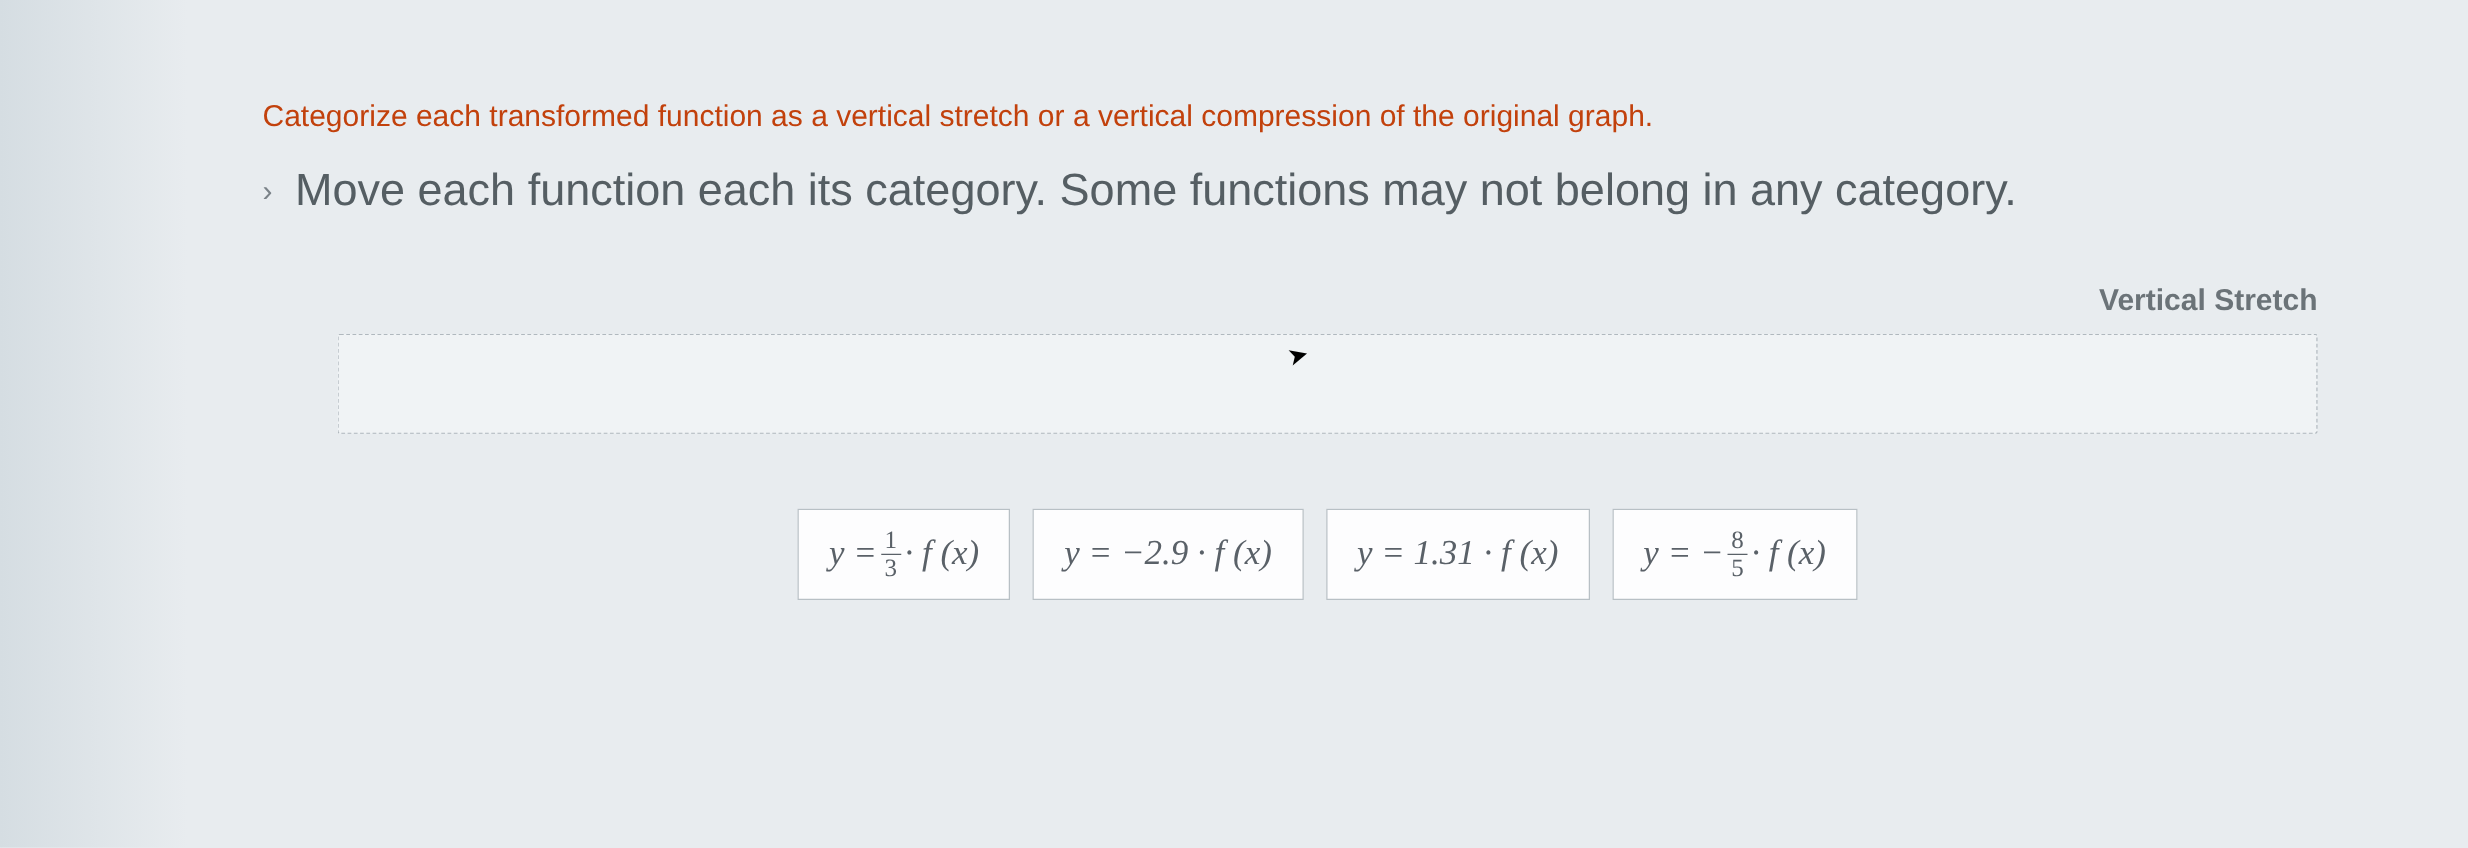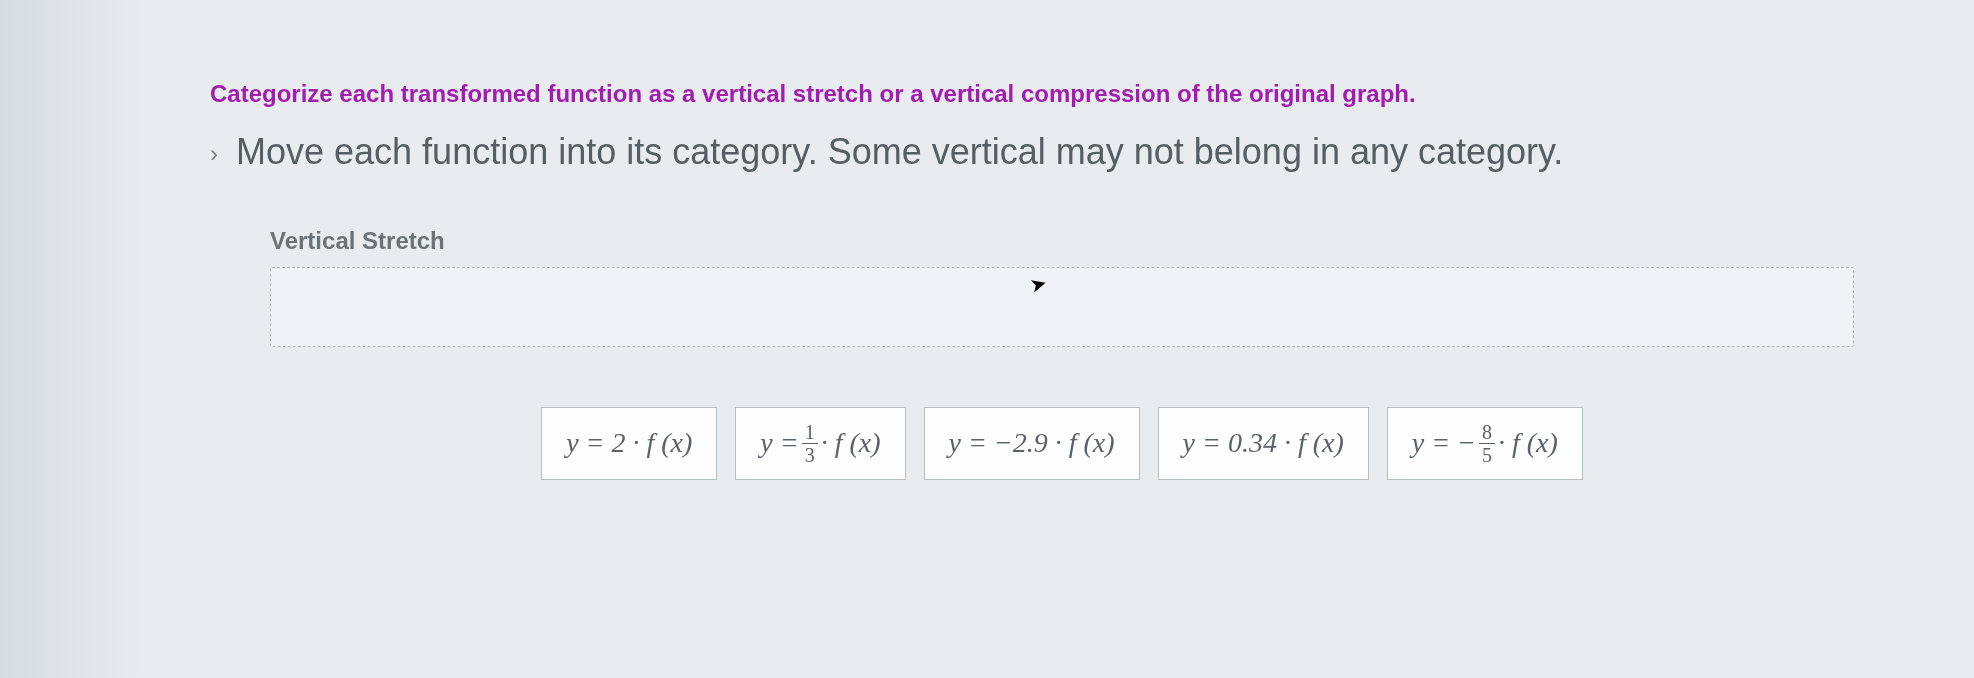--- a/index.html
+++ b/index.html
@@ -25,24 +25,24 @@
     }
     .content-area {
       position: absolute;
       left: 150px;
       top: 0;
       right: 0;
       bottom: 0;
       padding: 80px 60px 40px 60px;
     }
     .instruction-small {
-      color: #a21caf;
+      color: #c2410c;
       font-size: 24px;
       margin-bottom: 20px;
-      font-weight: 700;
+      font-weight: 400;
     }
     .instruction-main {
       color: #555e63;
       font-size: 36px;
       margin-bottom: 50px;
       font-weight: 400;
       line-height: 1.35;
     }
     .chevron {
       color: #7a8288;
@@ -55,21 +55,21 @@
       display: flex;
       gap: 20px;
       margin: 0 60px;
       margin-bottom: 60px;
       position: relative;
     }
     .category {
       flex: 1;
       display: flex;
       flex-direction: column;
-      align-items: flex-start;
+      align-items: flex-end;
     }
     .category-header {
       color: #6b7378;
       font-size: 24px;
       font-weight: 700;
       margin-bottom: 12px;
       text-align: center;
     }
     .drop-zone {
       width: 100%;
@@ -127,48 +127,45 @@
 <body>
 
 <div class="left-bar"></div>
 
 <div class="content-area">
 
   <div class="instruction-small">Categorize each transformed function as a vertical stretch or a vertical compression of the original graph.</div>
 
   <div class="instruction-main">
     <span class="chevron">›</span>
-    <span>Move each function into its category. Some vertical may not belong in any category.</span>
+    <span>Move each function each its category. Some functions may not belong in any category.</span>
   </div>
 
   <div class="categories-row">
     <div class="category">
       <div class="category-header">Vertical Stretch</div>
       <div class="drop-zone"></div>
     </div>
     <span class="cursor">➤</span>
   </div>
 
   <div class="options-row">
     <div class="option-item">
-      <span>y = 2 · f (x)</span>
-    </div>
-    <div class="option-item">
       <span>y = </span>
       <span class="frac">
         <span class="num">1</span>
         <span class="den">3</span>
       </span>
       <span> · f (x)</span>
     </div>
     <div class="option-item">
       <span>y = −2.9 · f (x)</span>
     </div>
     <div class="option-item">
-      <span>y = 0.34 · f (x)</span>
+      <span>y = 1.31 · f (x)</span>
     </div>
     <div class="option-item">
       <span>y = − </span>
       <span class="frac">
         <span class="num">8</span>
         <span class="den">5</span>
       </span>
       <span> · f (x)</span>
     </div>
   </div>

